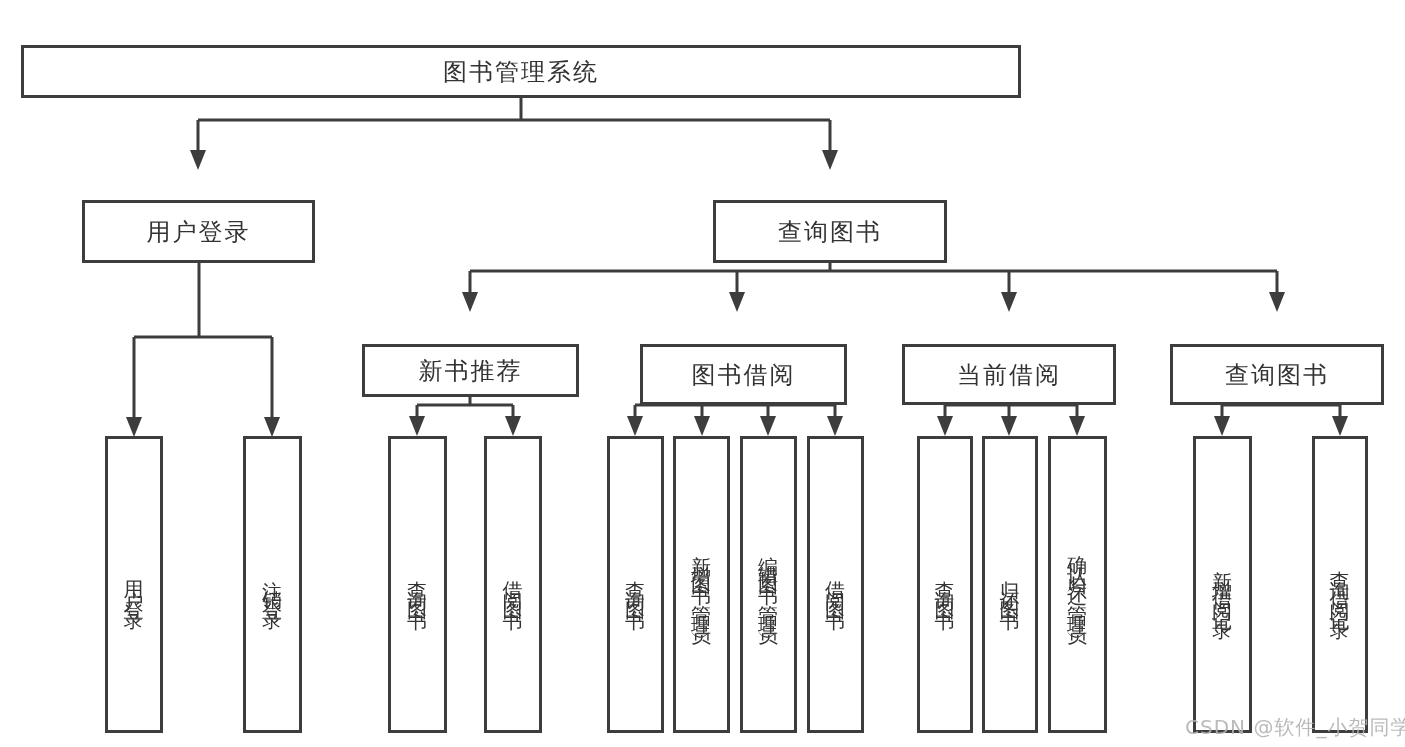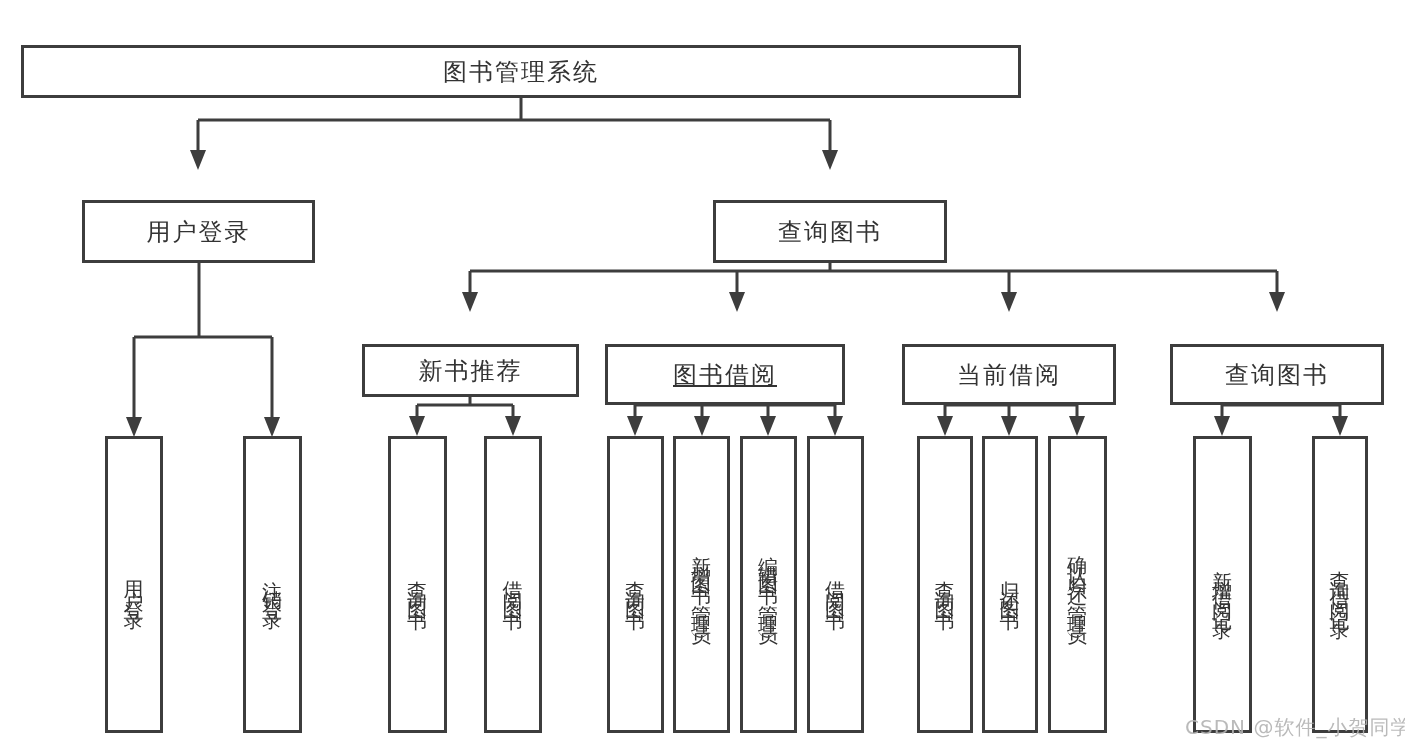--- a/index.html
+++ b/index.html
@@ -98,21 +98,21 @@
       <polygon points="1332,416 1348,416 1340,436"></polygon>
     </g>
   </svg>
 
   <div class="hbox" style="left:21px; top:13px; width:1000px; height:53px;">图书管理系统</div>
 
   <div class="hbox" style="left:82px; top:168px; width:233px; height:63px;">用户登录</div>
   <div class="hbox" style="left:713px; top:168px; width:234px; height:63px;">查询图书</div>
 
   <div class="hbox" style="left:362px; top:312px; width:217px; height:53px;">新书推荐</div>
-  <div class="hbox" style="left:605px; top:312px; width:240px; height:61px;text-decoration:underline;">图书借阅</div>
+  <div class="hbox" style="left:640px; top:312px; width:207px; height:61px;">图书借阅</div>
   <div class="hbox" style="left:902px; top:312px; width:214px; height:61px;">当前借阅</div>
   <div class="hbox" style="left:1170px; top:312px; width:214px; height:61px;">查询图书</div>
 
   <div class="vbox" style="left:105px; top:436px; width:58px; height:297px;">用户登录</div>
   <div class="vbox" style="left:243px; top:436px; width:59px; height:297px;">注销登录</div>
 
   <div class="vbox" style="left:388px; top:436px; width:59px; height:297px;">查询图书</div>
   <div class="vbox" style="left:484px; top:436px; width:58px; height:297px;">借阅图书</div>
 
   <div class="vbox" style="left:607px; top:436px; width:57px; height:297px;">查询图书</div>

